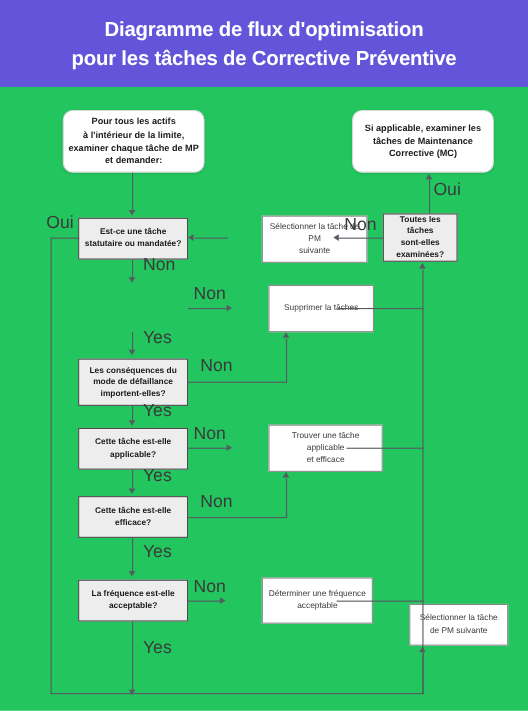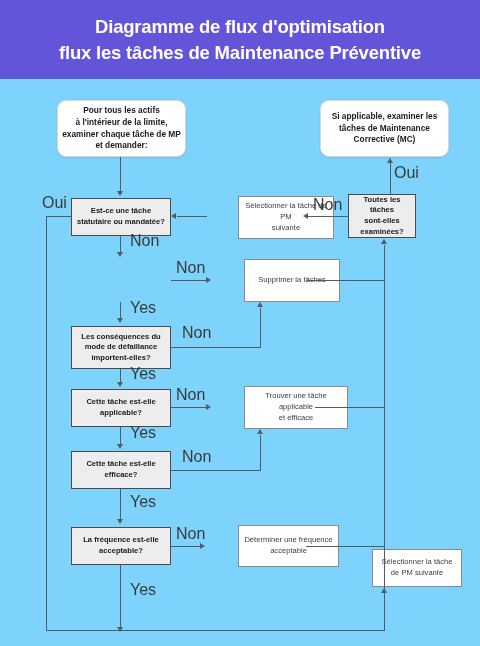--- a/index.html
+++ b/index.html
@@ -2,21 +2,21 @@
 <html><head>
 <meta charset="utf-8">
 <style>
   html,body{margin:0;padding:0;}
   body{
     width:480px;height:646px;
     background:#ffffff;
     font-family:"Liberation Sans", sans-serif;
     overflow:hidden;
   }
-  #page{position:relative;width:480px;height:646px;background:#7dd3fc;}
+  #page{position:relative;width:480px;height:646px;background:#22c55e;}
 
   
   .header{
     position:absolute;left:0;top:0;width:480px;height:79px;
     background:#6355da;
     display:flex;flex-direction:column;align-items:center;justify-content:center;
     box-sizing:border-box;padding:0 10px;
   }
   .header .line{
     color:#ffffff;font-weight:bold;font-size:18.5px;line-height:26px;
@@ -67,21 +67,21 @@
     white-space:nowrap;font-family:"Liberation Sans", sans-serif;
   }
 </style>
 </head>
 <body>
 
 <div id="page">
 
   <div class="header">
     <div class="line">Diagramme de flux d'optimisation</div>
-    <div class="line">flux les tâches de Maintenance Préventive</div>
+    <div class="line">pour les tâches de Corrective Préventive</div>
   </div>
 
   <div class="canvas">
 
     <div class="node term" style="left:57px;top:21px;width:129px;height:57px;">
       <span class="txt">Pour tous les actifs<br>à l'intérieur de la limite,<br>examiner chaque tâche de MP<br>et demander:</span>
     </div>
 
     <div class="node term" style="left:320px;top:21px;width:129px;height:57px;">
       <span class="txt">Si applicable, examiner les<br>tâches de Maintenance<br>Corrective (MC)</span>

